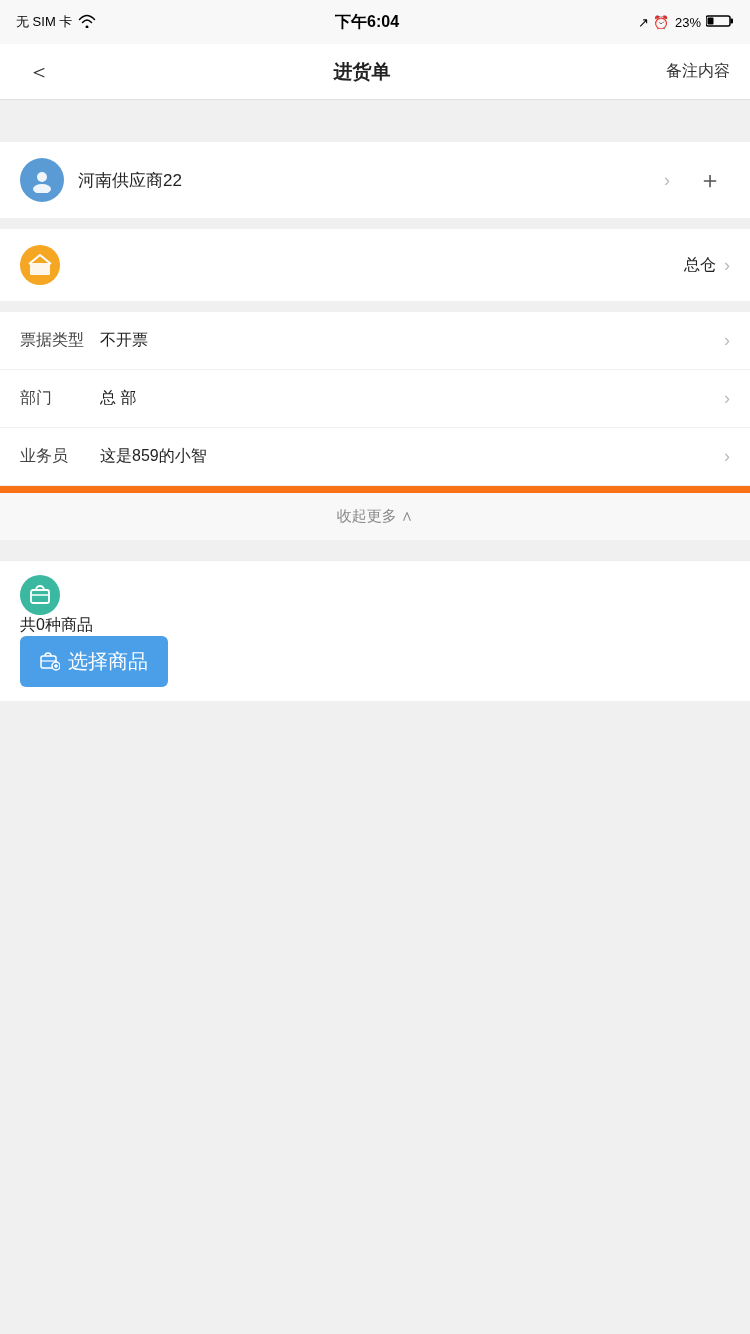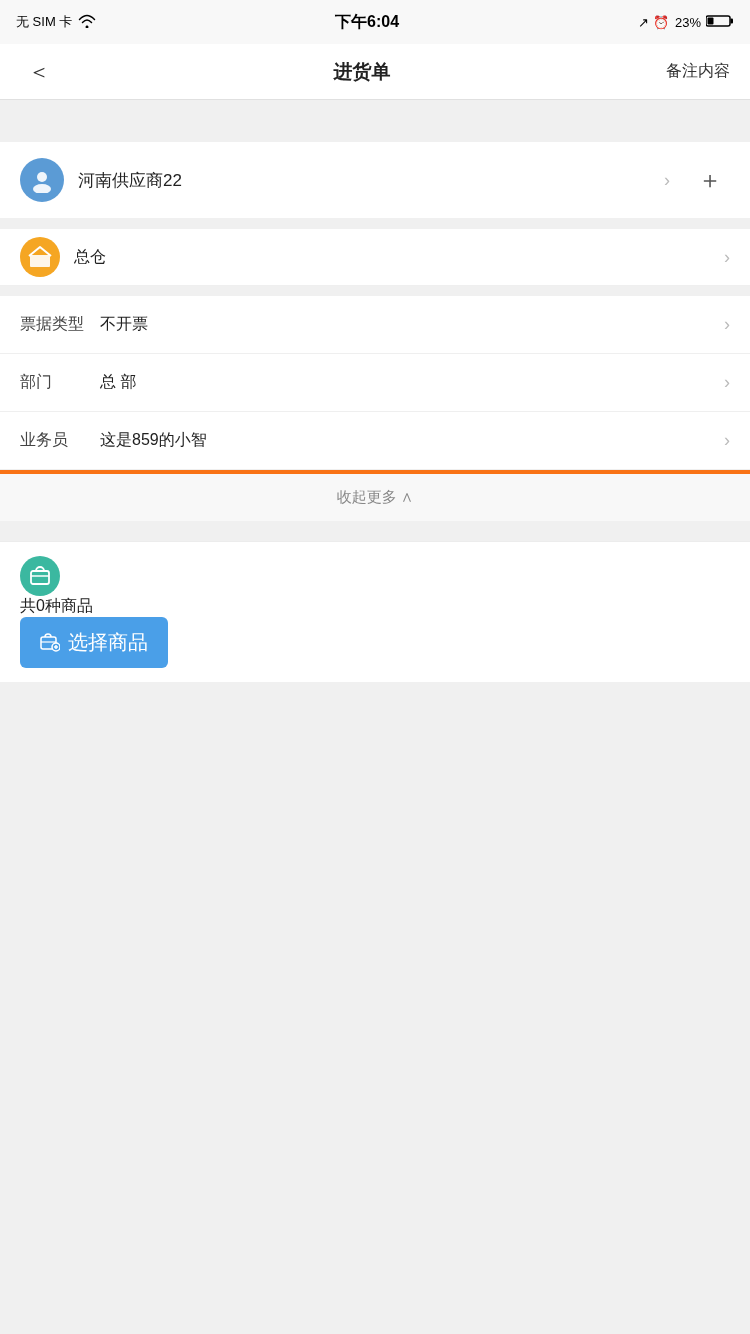--- a/index.html
+++ b/index.html
@@ -140,24 +140,25 @@
     .form-chevron {
       color: #bbb;
       font-size: 18px;
       margin-left: 8px;
     }
 
     
     .warehouse-row {
       display: flex;
       align-items: center;
-      padding: 8px 20px;
+      padding: 16px 20px;
       background: #fff;
       border-bottom: 1px solid #efefef;
       cursor: pointer;
+      text-align: right;
     }
     .warehouse-icon {
       width: 40px;
       height: 40px;
       border-radius: 50%;
       background: #f5a623;
       display: flex;
       align-items: center;
       justify-content: center;
       margin-right: 14px;
@@ -170,21 +171,21 @@
     }
 
     
     .collapse-row {
       background: #f8f8f8;
       text-align: center;
       padding: 14px 20px;
       font-size: 15px;
       color: #888;
       cursor: pointer;
-      border-top: 4px solid #f97316;
+      border-top: 7px solid #f97316;
     }
 
     
     .bottom-bar {
       background: #fff;
       display: flex;
       align-items: flex-start;
       padding: 14px 20px;
       border-top: 1px solid #ececec;
       margin-top: 10px;

